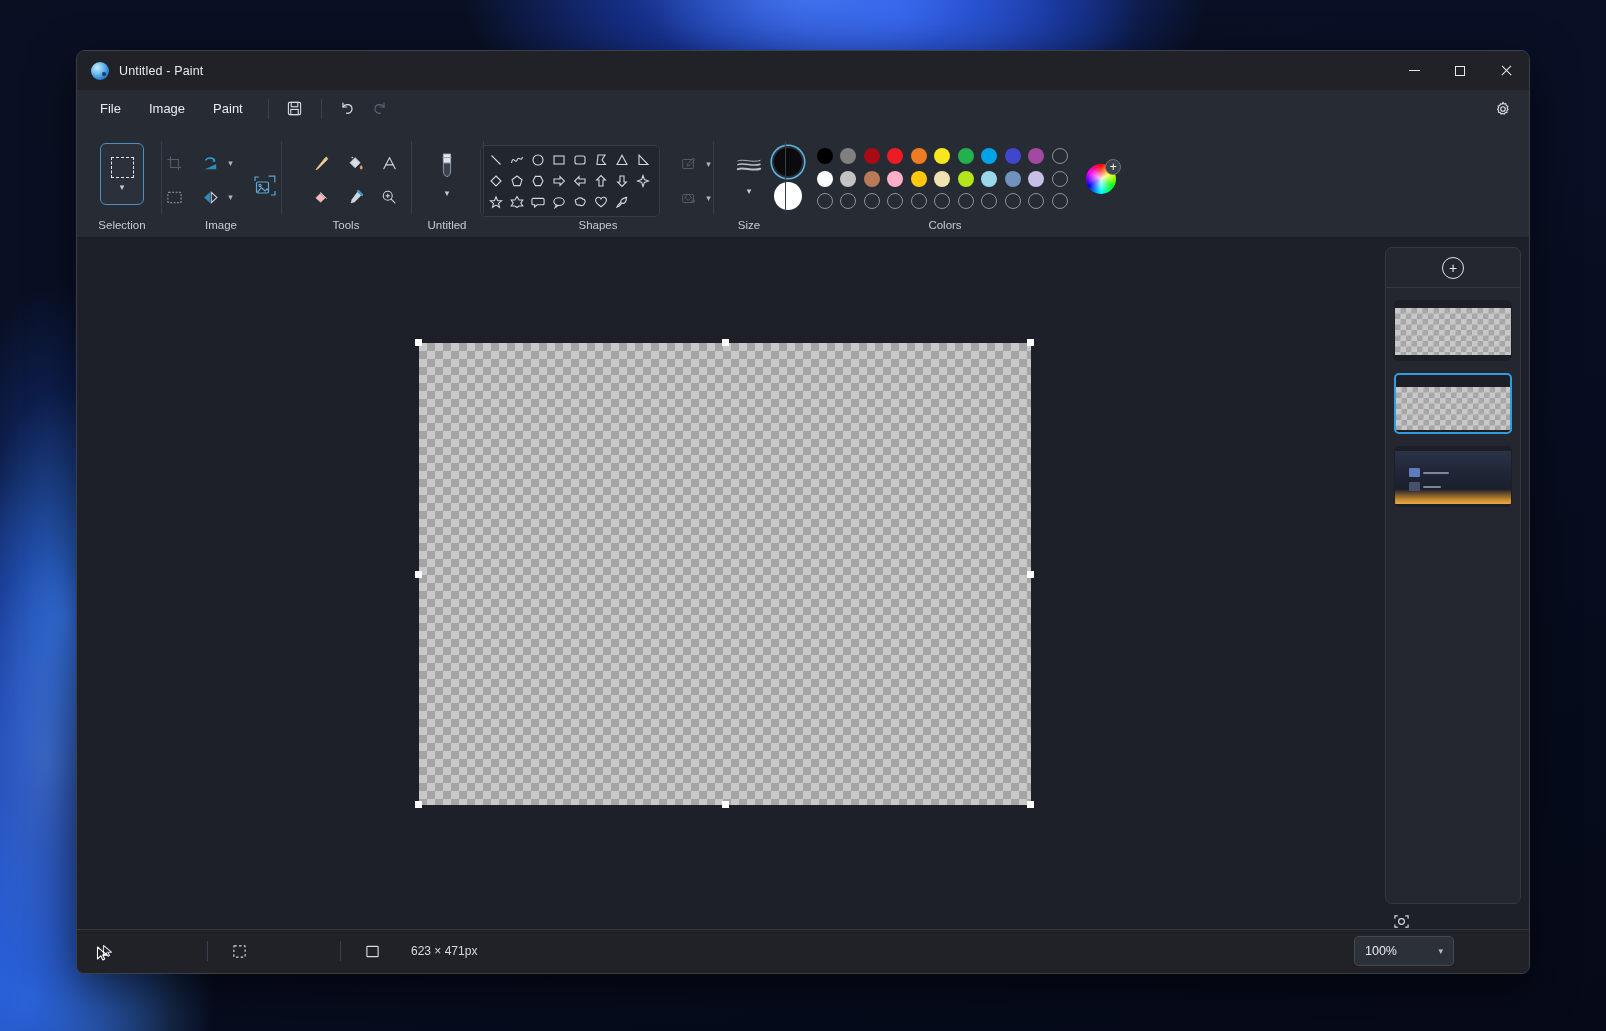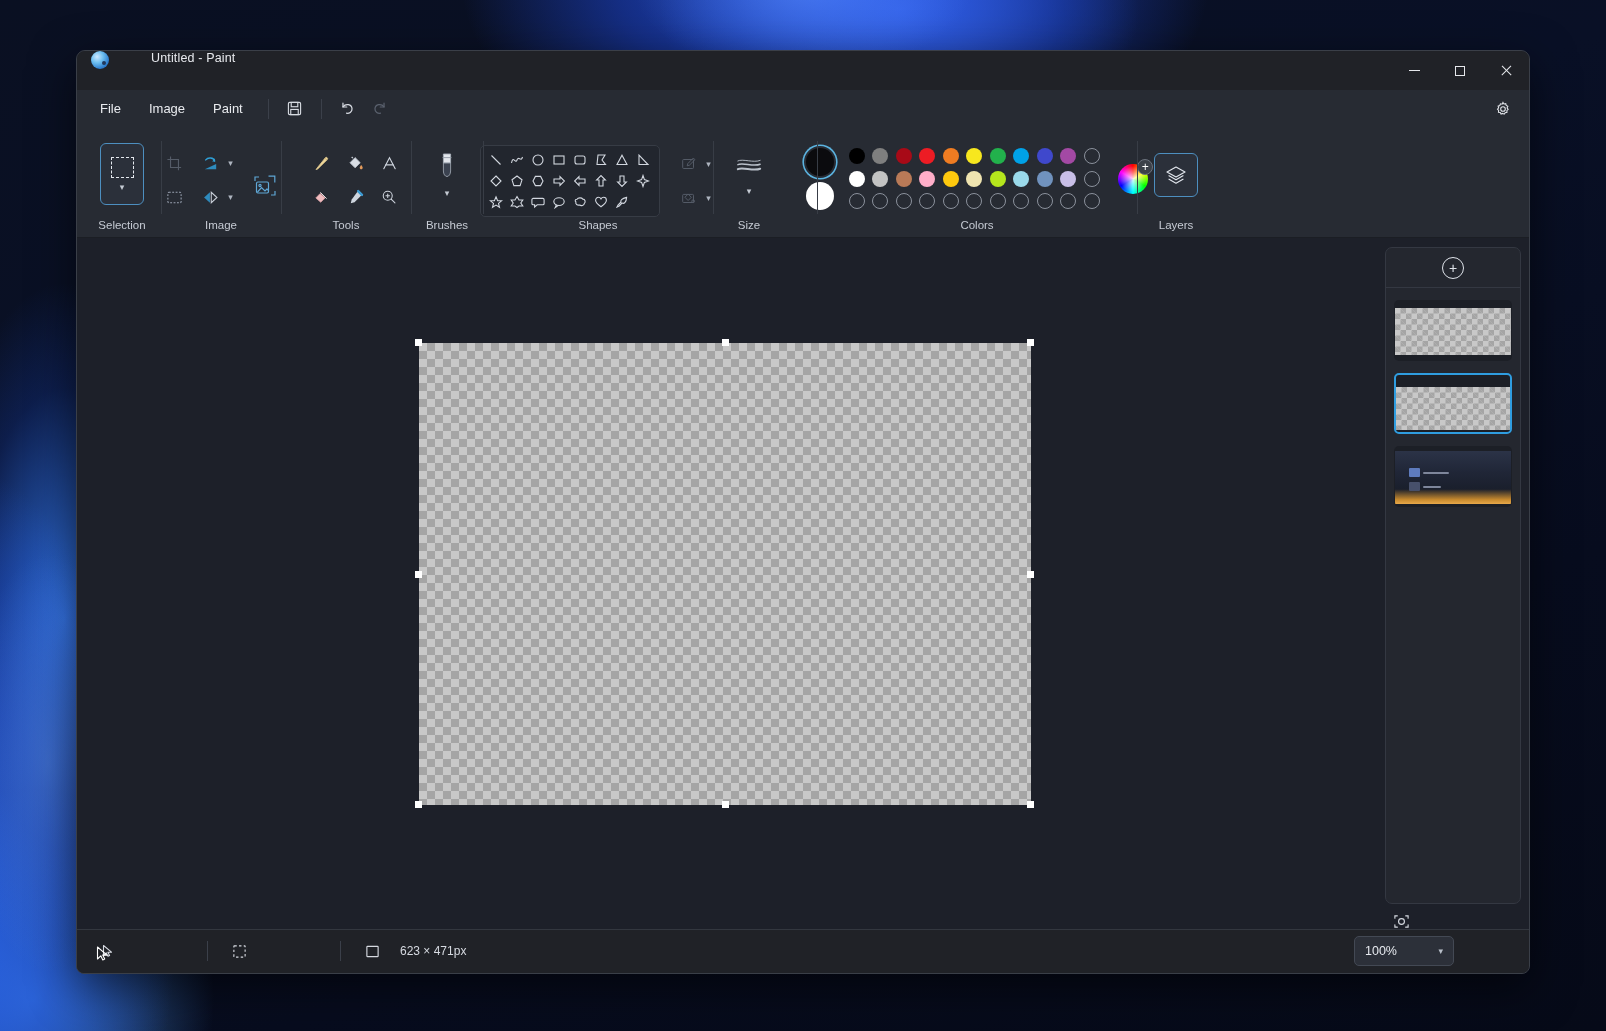--- a/index.html
+++ b/index.html
@@ -41,24 +41,23 @@
     box-shadow: 0 14px 45px rgba(0,0,0,0.55);
     overflow: hidden;
     display: flex; flex-direction: column;
     border: 1px solid #3a3f48;
   }
 
   
   .titlebar {
     height: 39px;
     background: #202227;
-    display: flex; align-items: flex-start;
+    display: flex; align-items: center;
     flex: none;
     position: relative;
-    gap: 32px;
   }
   .app-icon {
     width: 18px; height: 18px; margin-left: 14px; margin-right: 10px;
     border-radius: 50%;
     background: radial-gradient(circle at 34% 32%, #cfe9ff 0%, #6fc0f0 35%, #2e7fd0 70%, #1b4f96 100%);
     position: relative;
   }
   .app-icon::after {
     content:""; position:absolute; width:4px; height:4px; border-radius:50%;
     background:#22395c; left:11px; top:10px;
@@ -257,21 +256,21 @@
   .mini-bar { height:2px; background:#7e869b; border-radius:1px; }
 
   
   .statusbar {
     height: 44px; background:#202227; flex:none;
     display:flex; align-items:center; position:relative; color:#d6dae1; font-size:12px;
   }
   .statusbar::before {
     content:""; position:absolute; left:0; right:0; top:0; height:1px; background:#33373f;
   }
-  .sb-cell { display:flex; align-items:center; gap:13px; height:44px; padding: 0 16px; position:relative;}
+  .sb-cell { display:flex; align-items:center; gap:24px; height:44px; padding: 0 16px; position:relative;}
   .sb-sep { width:1px; height:20px; background:#3b404a; }
   .zoom-select {
     width: 100px; height: 30px; background:#2c3039; border:1px solid #434954; border-radius:5px;
     display:flex; align-items:center; justify-content:space-between; padding: 0 10px; margin-left: 6px;
     color:#e6e9ee; font-size:12.5px;
   }
   .zoom-slider { display:flex; align-items:center; gap:10px; margin-left: 14px;}
   .slider-track {
     width: 130px; height:4px; background:#8c929c; border-radius:2px; position:relative;
   }
@@ -457,21 +456,21 @@
       <div class="rgroup-body" style="flex-direction:column; padding-top:14px; gap:4px; align-items:center;">
         <div class="tool" style="height:36px;">
           <svg width="20" height="30" viewBox="0 0 20 30" fill="none">
             <path d="M6.4 2 L13.6 2 L13.6 11 L6.4 11 Z" fill="#e2e6ec" stroke="#aab1bb" stroke-width="0.9"></path>
             <path d="M5.6 5.6 L14.4 5.6" stroke="#9aa2ad" stroke-width="1"></path>
             <path d="M6.4 11 L13.6 11 L13.6 19 C13.6 22 12 24.5 10 24.5 C8 24.5 6.4 22 6.4 19 Z" fill="#3b4250" stroke="#9aa2ad" stroke-width="0.9"></path>
           </svg>
         </div>
         <span class="chev">▾</span>
       </div>
-      <div class="rgroup-label">Brushes</div>
+      <div class="rgroup-label">Untitled</div>
     </div>
 
     <div class="rgroup" style="width:230px;">
       <div class="rgroup-body" style="padding-top:10px;">
         <div class="shapes-box">
           <div class="shape-cell">
               <svg width="14" height="14" viewBox="0 0 14 14" stroke="currentColor" stroke-width="1.1" fill="none">
                 <path d="M2.5 2.5 L11.5 11.5"></path>
               </svg>
             </div>
@@ -623,21 +622,21 @@
             <path d="M2 4.5 C7 1.8 19 7 26 4" stroke-width="1"></path>
             <path d="M2 8.6 C7 5.9 19 11.1 26 8.1" stroke-width="1.5"></path>
             <path d="M2 13.4 C7 10.7 19 15.9 26 12.9" stroke-width="2.2"></path>
           </svg>
         </div>
         <span class="chev">▾</span>
       </div>
       <div class="rgroup-label">Size</div>
     </div>
 
-    <div class="rgroup" style="width:320px;margin-left:32px;">
+    <div class="rgroup" style="width:320px;">
       <div class="rgroup-body colors-body" style="padding-top:10px;">
         <div class="current-colors">
           <div class="cc-primary"></div>
           <div class="cc-secondary"></div>
         </div>
         <div class="swatch-grid" id="swatch-grid">
             <div class="sw" style="background: rgb(0, 0, 0);"></div>
             <div class="sw" style="background: rgb(127, 127, 127);"></div>
             <div class="sw" style="background: rgb(168, 10, 23);"></div>
             <div class="sw" style="background: rgb(237, 28, 36);"></div>
@@ -671,32 +670,20 @@
             <div class="sw empty"></div>
             <div class="sw empty"></div>
           </div>
         <div class="colorwheel">
           <span class="plus">+</span>
         </div>
       </div>
       <div class="rgroup-label">Colors</div>
     </div>
 
-    <div class="rgroup" style="width:78px;">
-      <div class="rgroup-body" style="padding-top:18px;">
-        <div class="layers-btn">
-          <svg width="24" height="24" viewBox="0 0 24 24" fill="none" stroke="currentColor" stroke-width="1.2" stroke-linejoin="round">
-            <path d="M12 4 L21 9 L12 14 L3 9 Z"></path>
-            <path d="M4.6 12.6 L12 16.8 L19.4 12.6"></path>
-            <path d="M4.6 16 L12 20.2 L19.4 16"></path>
-          </svg>
-        </div>
-      </div>
-      <div class="rgroup-label">Layers</div>
-    </div>
   </div>
 
   <div class="workarea">
     <div class="canvas-area">
       <div class="canvas-wrap">
         <div class="canvas"></div>
         <div class="handle h-nw"></div>
         <div class="handle h-n"></div>
         <div class="handle h-ne"></div>
         <div class="handle h-w"></div>

